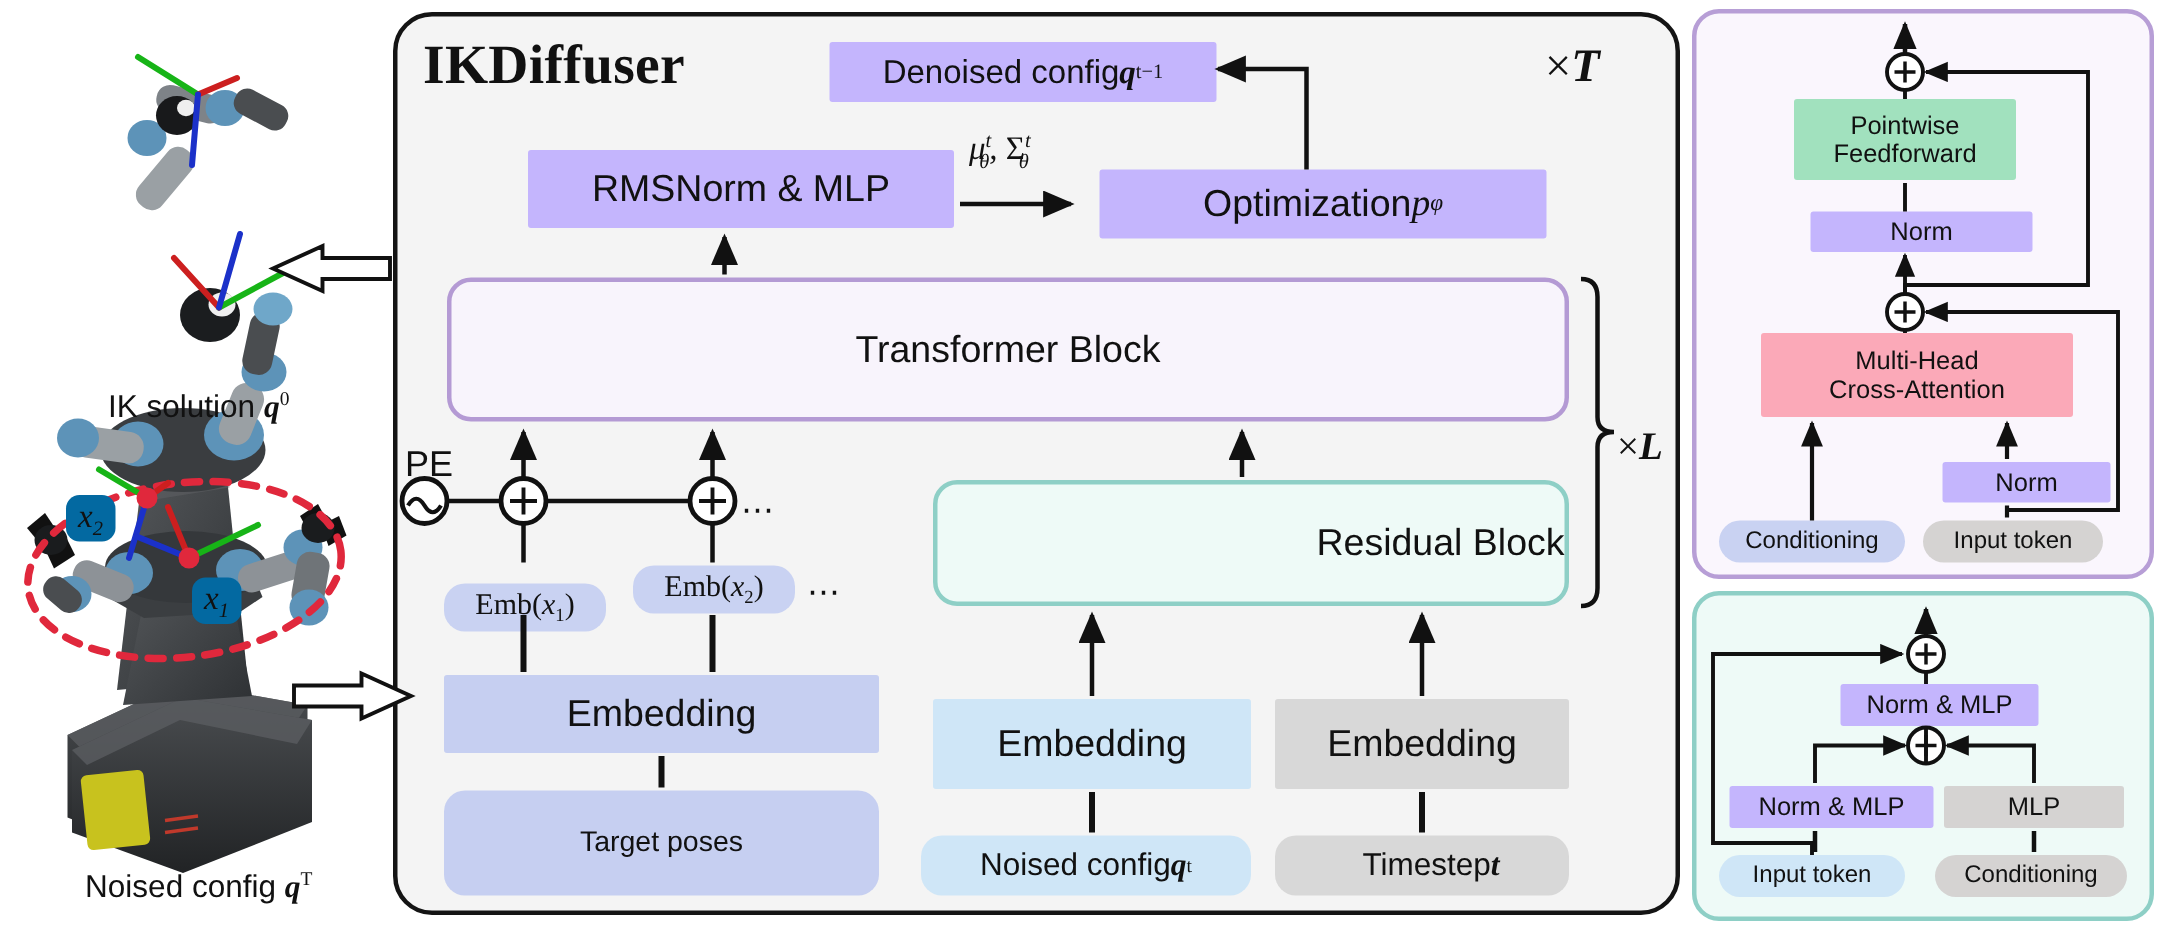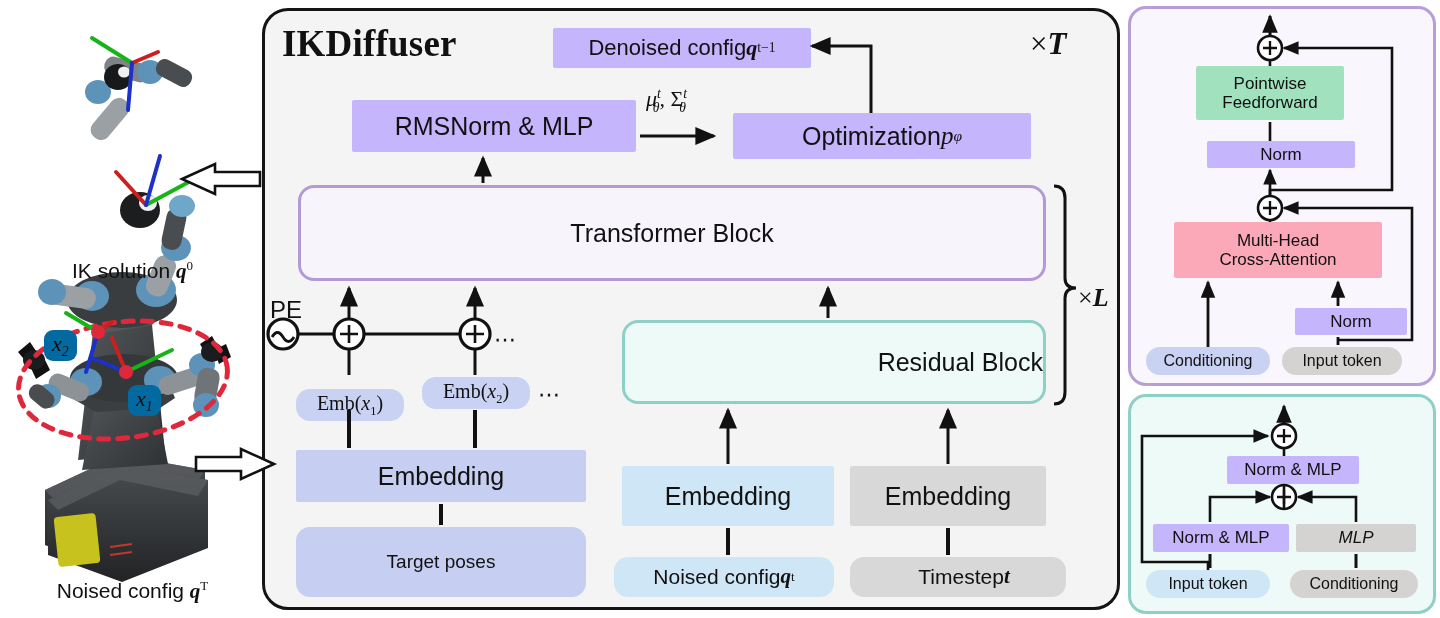--- a/index.html
+++ b/index.html
@@ -228,21 +228,21 @@
 </div>
 
 <div class="box sq lblue" style="left:622px;top:466px;width:212px;height:60px;font-size:25px;">Embedding</div>
 <div class="box rr lblue" style="left:614px;top:557px;width:220px;height:40px;font-size:21px;">
   <span>Noised config </span>
     <span class="bq">q</span>
     <sup class="serif">t</sup>
 </div>
 
 <div class="box sq grey" style="left:850px;top:466px;width:196px;height:60px;font-size:25px;">Embedding</div>
-<div class="box rr grey" style="left:850px;top:557px;width:216px;height:40px;font-size:21px;padding-left:12px;">
+<div class="box rr grey" style="left:850px;top:557px;width:196px;height:40px;font-size:21px;padding-left:12px;">
   <span>Timestep </span>
     <span class="bq">t</span>
 </div>
 
 <div id="transformer-detail-panel" class="abs"></div>
 
 <div class="box sq green" style="left:1196px;top:66px;width:148px;height:54px;flex-direction:column;font-size:17px;text-align:right;">
   <div>Pointwise</div>
   <div>Feedforward</div>
 </div>
@@ -252,21 +252,21 @@
   <div>Cross-Attention</div>
 </div>
 <div class="box sq blue" style="left:1284px;top:308px;width:112px;height:27px;font-size:17px;">Norm</div>
 <div class="box rr periw2" style="left:1146px;top:347px;width:124px;height:28px;font-size:16px;">Conditioning</div>
 <div class="box rr grey2" style="left:1282px;top:347px;width:120px;height:28px;font-size:16px;">Input token</div>
 
 <div id="residual-detail-panel" class="abs"></div>
 
 <div class="box sq blue" style="left:1216px;top:456px;width:132px;height:28px;font-size:17px;">Norm &amp; MLP</div>
 <div class="box sq blue" style="left:1142px;top:524px;width:136px;height:28px;font-size:17px;">Norm &amp; MLP</div>
-<div class="box sq grey2" style="left:1296px;top:524px;width:120px;height:28px;font-size:17px;font-style:italic;">MLP</div>
+<div class="box sq grey2" style="left:1296px;top:524px;width:120px;height:28px;font-size:17px;">MLP</div>
 <div class="box rr lblue" style="left:1146px;top:570px;width:124px;height:28px;font-size:16px;">Input token</div>
 <div class="box rr grey2" style="left:1290px;top:570px;width:128px;height:28px;font-size:16px;">Conditioning</div>
 
 <svg class="layer">
   <defs>
     <marker id="ah" markerWidth="8" markerHeight="8" refX="6.2" refY="3" orient="auto">
       <path d="M0,0 L7,3 L0,6 z" fill="#111"></path>
     </marker>
     <marker id="ahs" markerWidth="7" markerHeight="7" refX="5.6" refY="2.6" orient="auto">
       <path d="M0,0 L6.2,2.6 L0,5.2 z" fill="#111"></path>

